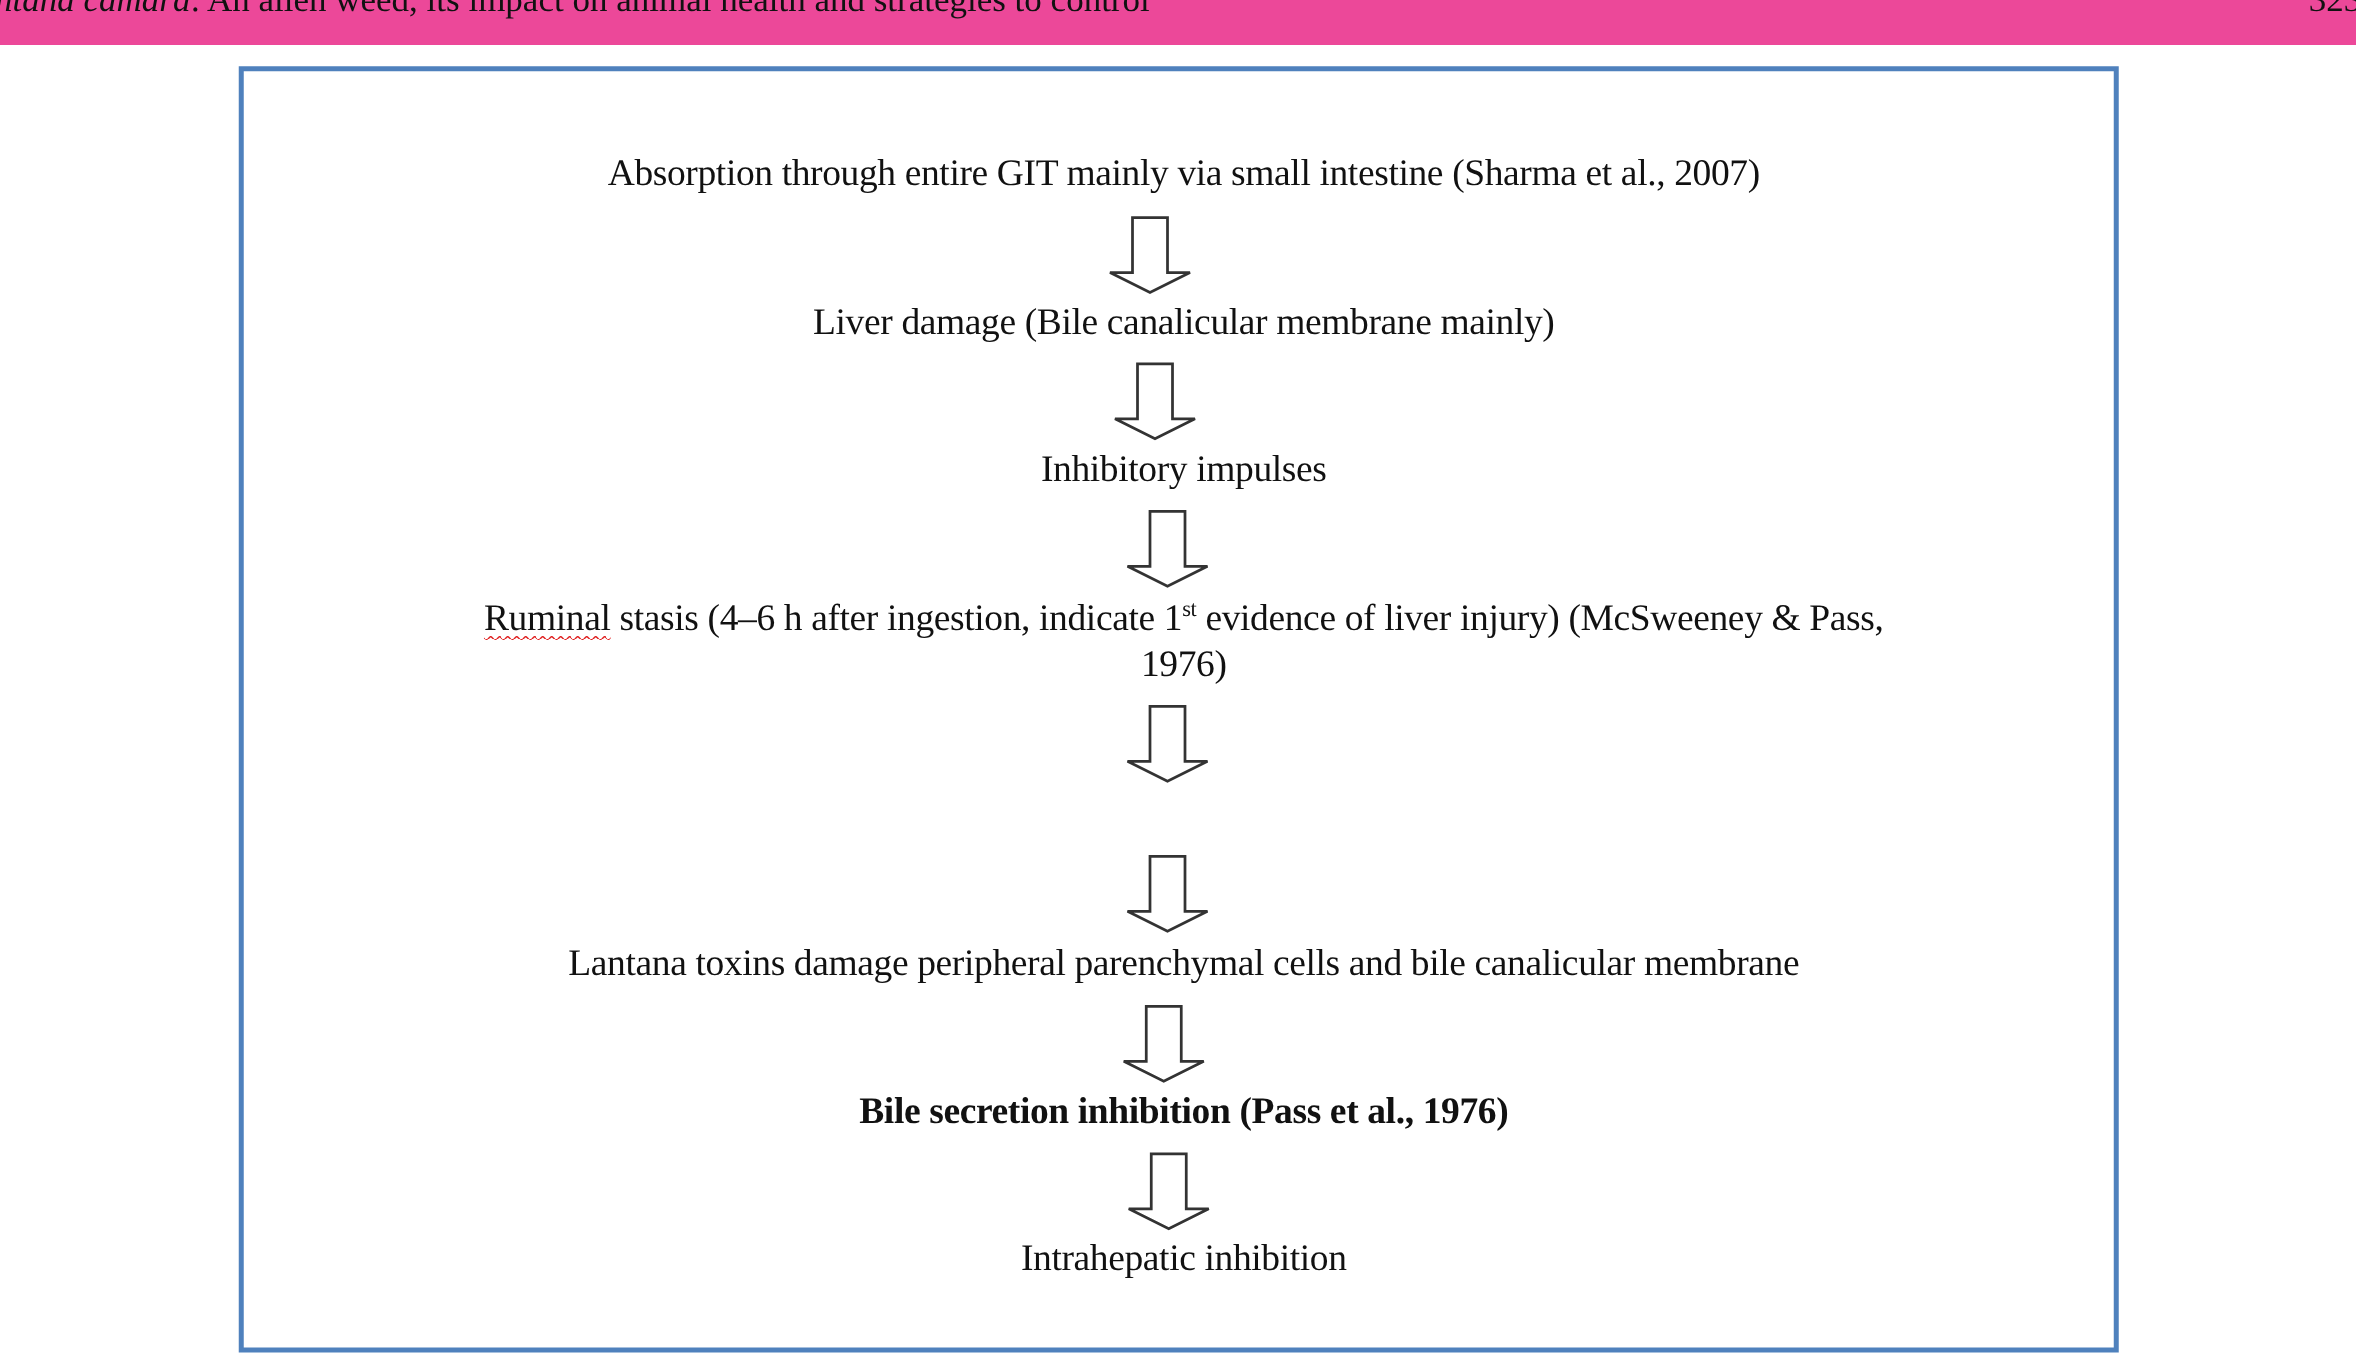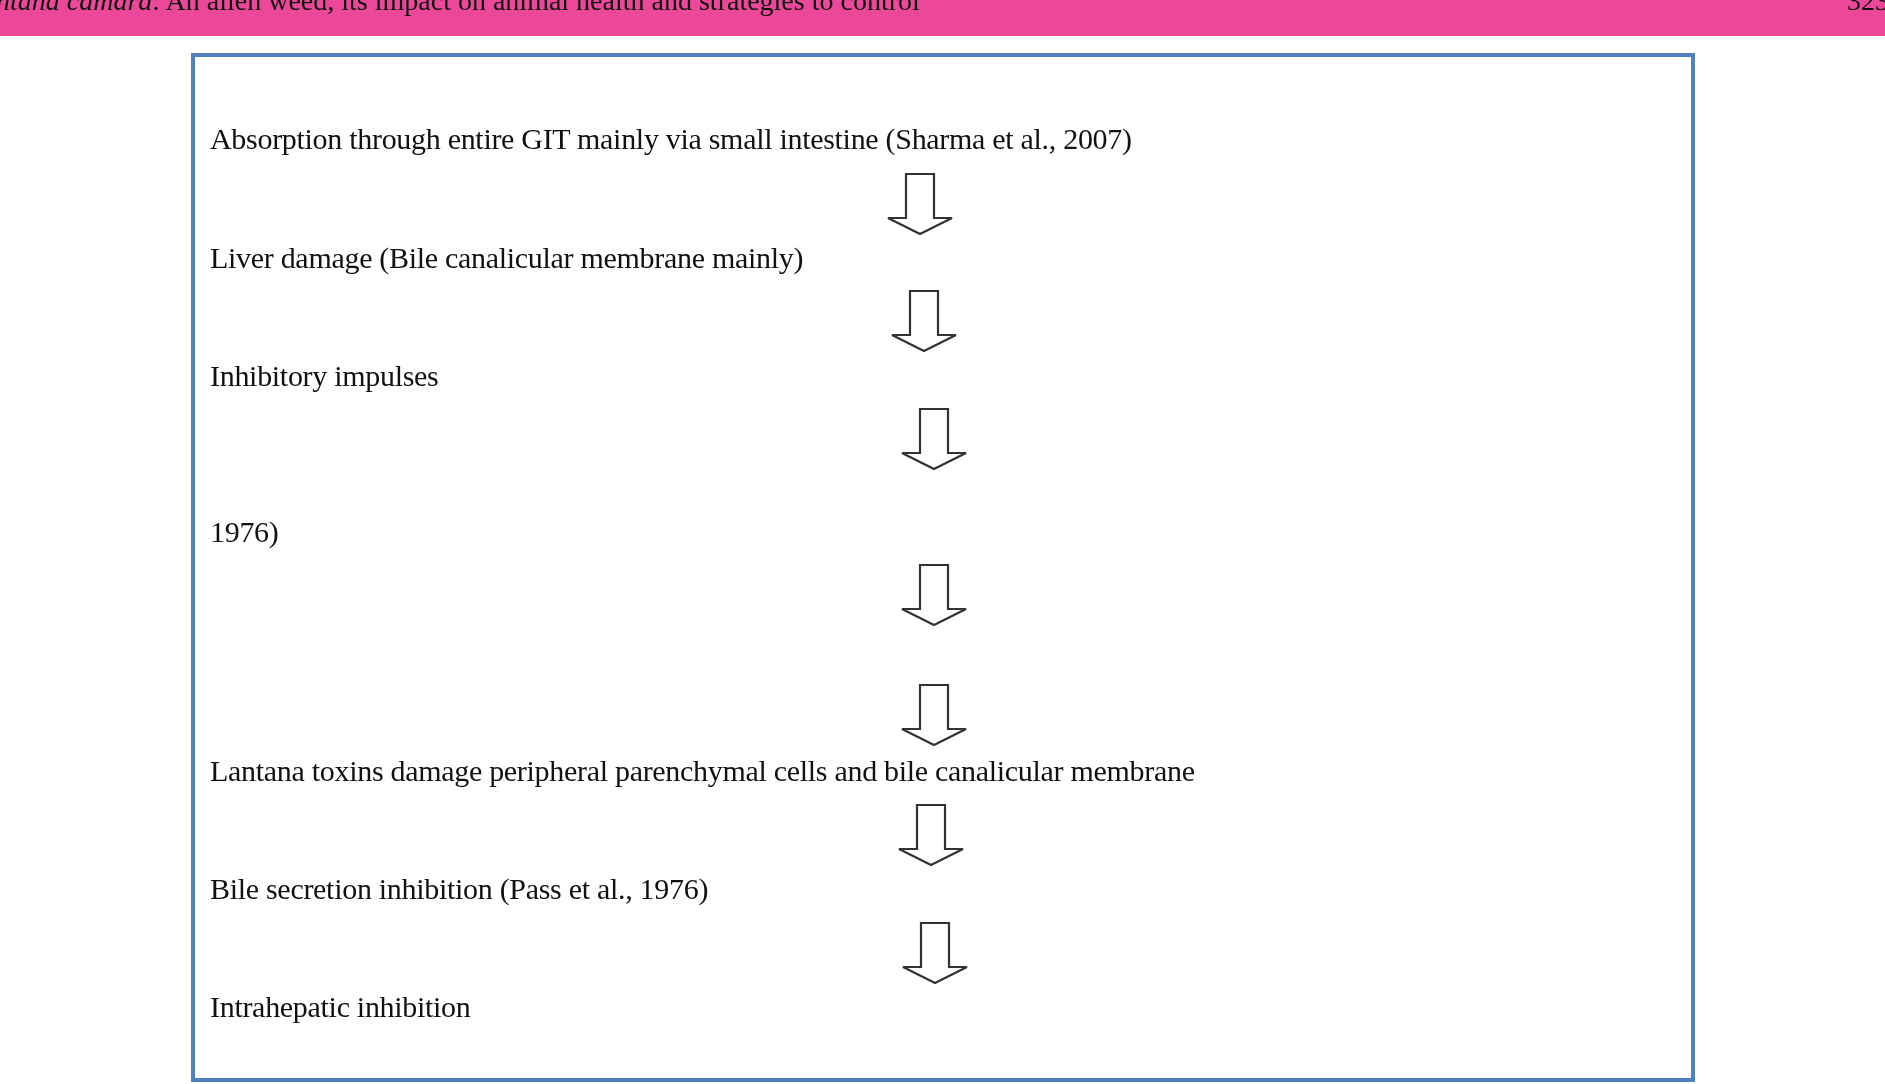--- a/index.html
+++ b/index.html
@@ -21,21 +21,21 @@
   .page-num {
     position:absolute; right:-4px; top:-14px;
     font-size:28px; line-height:30px; color:#111;
   }
   .figure-box {
     position:absolute; left:191px; top:53px; width:1496px; height:1021px;
     border:4px solid #4f81bd;
     box-sizing:content-box;
   }
   .step {
-    position:absolute; left:15px; width:100%; text-align:left;
+    position:absolute; left:4px; width:100%; text-align:center;
     font-size:30px; line-height:36px; letter-spacing:-0.3px;
   }
   .step sup { font-size:18px; vertical-align:11px; line-height:0; }
   .squiggle {
     text-decoration: underline wavy #e02020;
     text-decoration-thickness:1px;
     text-underline-offset:4px;
   }
   .arrow {
     position:absolute; width:68px; height:64px;
@@ -69,20 +69,23 @@
   </div>
 
   <div class="step" style="top:301px;">Inhibitory impulses</div>
 
   <div class="arrow" style="left:705px; top:350px;">
     <svg width="68" height="64" viewBox="0 0 68 64">
         <polygon points="20,2 48,2 48,46 66,46 34,62 2,46 20,46" fill="#fff" stroke="#333" stroke-width="2.2"></polygon>
       </svg>
   </div>
 
+  <div class="step" style="top:420px;">
+    <span class="squiggle">Ruminal</span><span> stasis (4–6 h after ingestion, indicate 1</span><sup>st</sup><span> evidence of liver injury) (McSweeney &amp; Pass,</span>
+  </div>
   <div class="step" style="top:457px;">1976)</div>
 
   <div class="arrow" style="left:705px; top:506px;">
     <svg width="68" height="64" viewBox="0 0 68 64">
         <polygon points="20,2 48,2 48,46 66,46 34,62 2,46 20,46" fill="#fff" stroke="#333" stroke-width="2.2"></polygon>
       </svg>
   </div>
 
 
   <div class="arrow" style="left:705px; top:626px;">
@@ -92,21 +95,21 @@
   </div>
 
   <div class="step" style="top:696px;">Lantana toxins damage peripheral parenchymal  cells and bile canalicular  membrane</div>
 
   <div class="arrow" style="left:702px; top:746px;">
     <svg width="68" height="64" viewBox="0 0 68 64">
         <polygon points="20,2 48,2 48,46 66,46 34,62 2,46 20,46" fill="#fff" stroke="#333" stroke-width="2.2"></polygon>
       </svg>
   </div>
 
-  <div class="step" style="top:814px;">Bile secretion inhibition  (Pass et al., 1976)</div>
+  <div class="step" style="top:814px;font-weight:bold;">Bile secretion inhibition  (Pass et al., 1976)</div>
 
   <div class="arrow" style="left:706px; top:864px;">
     <svg width="68" height="64" viewBox="0 0 68 64">
         <polygon points="20,2 48,2 48,46 66,46 34,62 2,46 20,46" fill="#fff" stroke="#333" stroke-width="2.2"></polygon>
       </svg>
   </div>
 
   <div class="step" style="top:932px;">Intrahepatic inhibition</div>
 </div>
 

